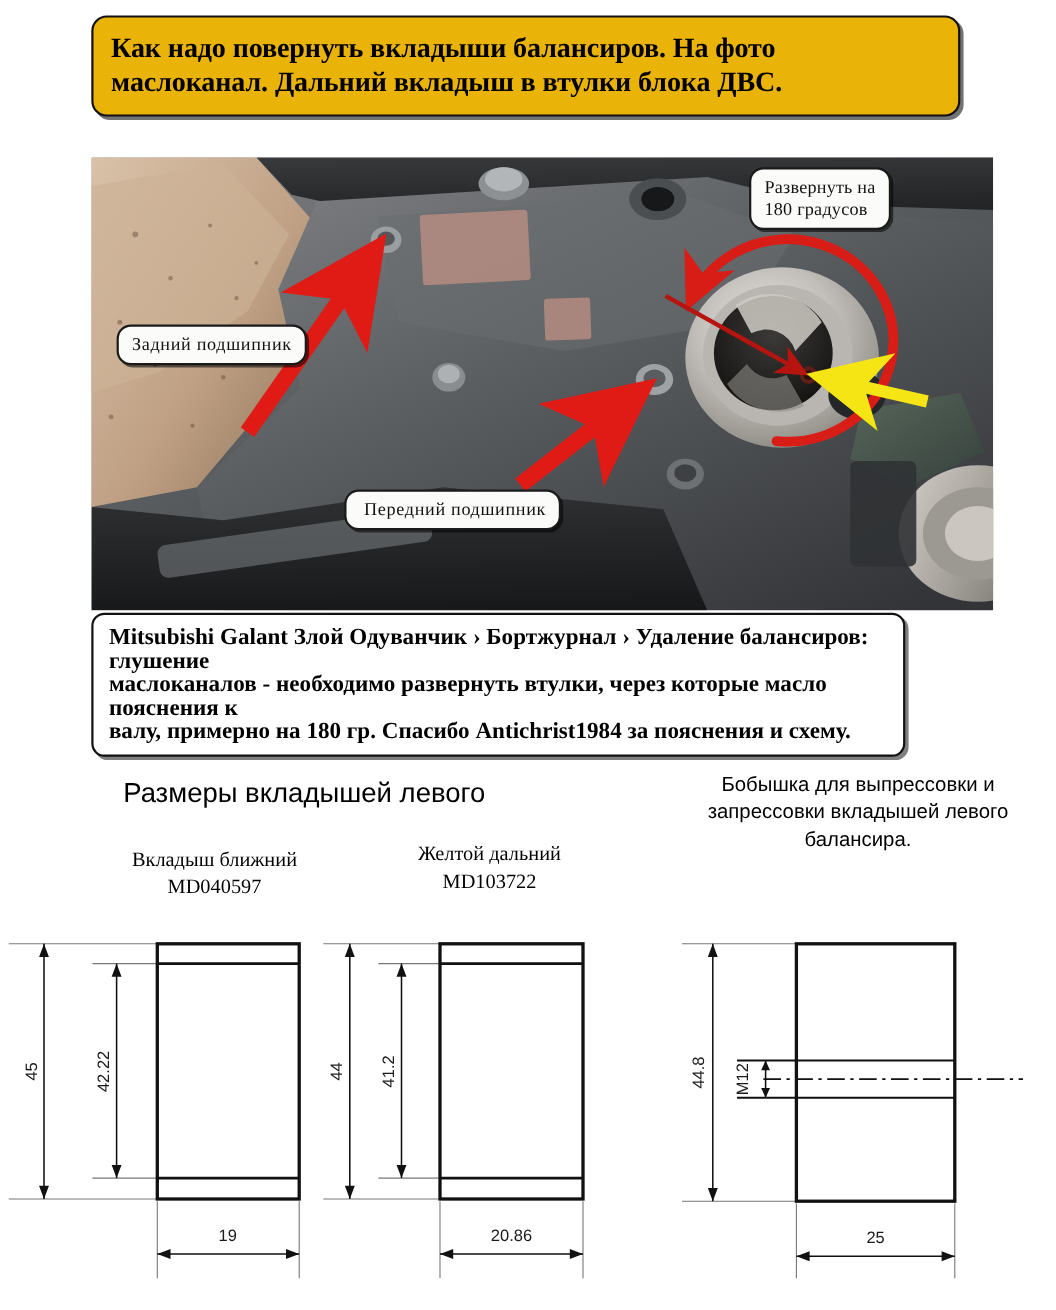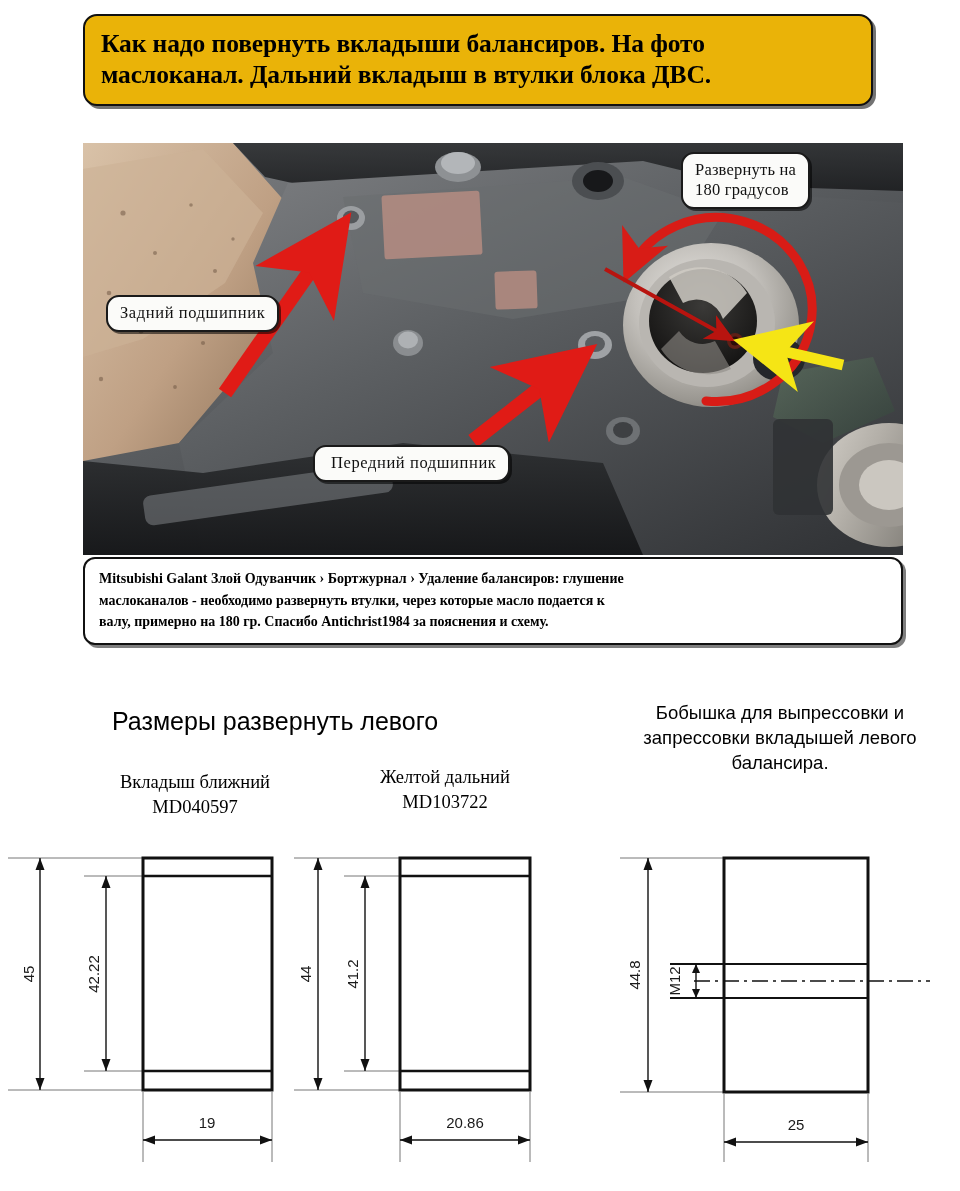--- a/index.html
+++ b/index.html
@@ -69,30 +69,30 @@
     z-index: 9;
   }
   #callout-rear    { left: 23px;  top: 152px; letter-spacing: 0.6px; }
   #callout-front   { left: 230px; top: 302px; letter-spacing: 0.6px; padding-left: 16px; }
   #callout-rotate  { left: 598px; top: 9px;   letter-spacing: 0.2px; }
 
   
   #photo-caption {
     left: 83px;
     top: 557px;
-    width: 820px;
+    width: 740px;
     box-sizing: border-box;
     background: #ffffff;
     border: 2px solid #111;
     border-radius: 12px;
     padding: 9px 14px 10px 14px;
     box-shadow: 3px 3px 0 rgba(0,0,0,0.5);
     font-family: "Liberation Serif", serif;
     font-weight: bold;
-    font-size: 14px;
+    font-size: 21px;
     line-height: 21.5px;
     z-index: 6;
   }
 
   
   #section-title {
     left: 112px;
     top: 672px;
     width: 560px;
     font-size: 25px;
@@ -285,26 +285,26 @@
   </svg>
 
   <div class="photo-callout" id="callout-rear">Задний подшипник</div>
   <div class="photo-callout" id="callout-front">Передний подшипник</div>
   <div class="photo-callout" id="callout-rotate">Развернуть на
 180 градусов</div>
 </div>
 
 <div class="abs" id="photo-caption">
   <div>Mitsubishi Galant Злой Одуванчик › Бортжурнал › Удаление балансиров: глушение</div>
-  <div>маслоканалов - необходимо развернуть втулки, через которые масло подается к</div>
+  <div>маслоканалов - необходимо развернуть втулки, через которые масло пояснения к</div>
   <div>валу, примерно на 180 гр. Спасибо Antichrist1984 за пояснения и схему.</div>
 </div>
 
 <div class="abs" id="section-title">
-  <span>Размеры развернуть левого</span>
+  <span>Размеры вкладышей левого</span>
 </div>
 
 <div class="abs" id="boss-title">Бобышка для выпрессовки и
 запрессовки вкладышей левого
 балансира.</div>
 
 <div class="part-title" id="part-title-0">Вкладыш ближний
 MD040597</div>
 <div class="part-title" id="part-title-1">Желтой дальний
 MD103722</div>

